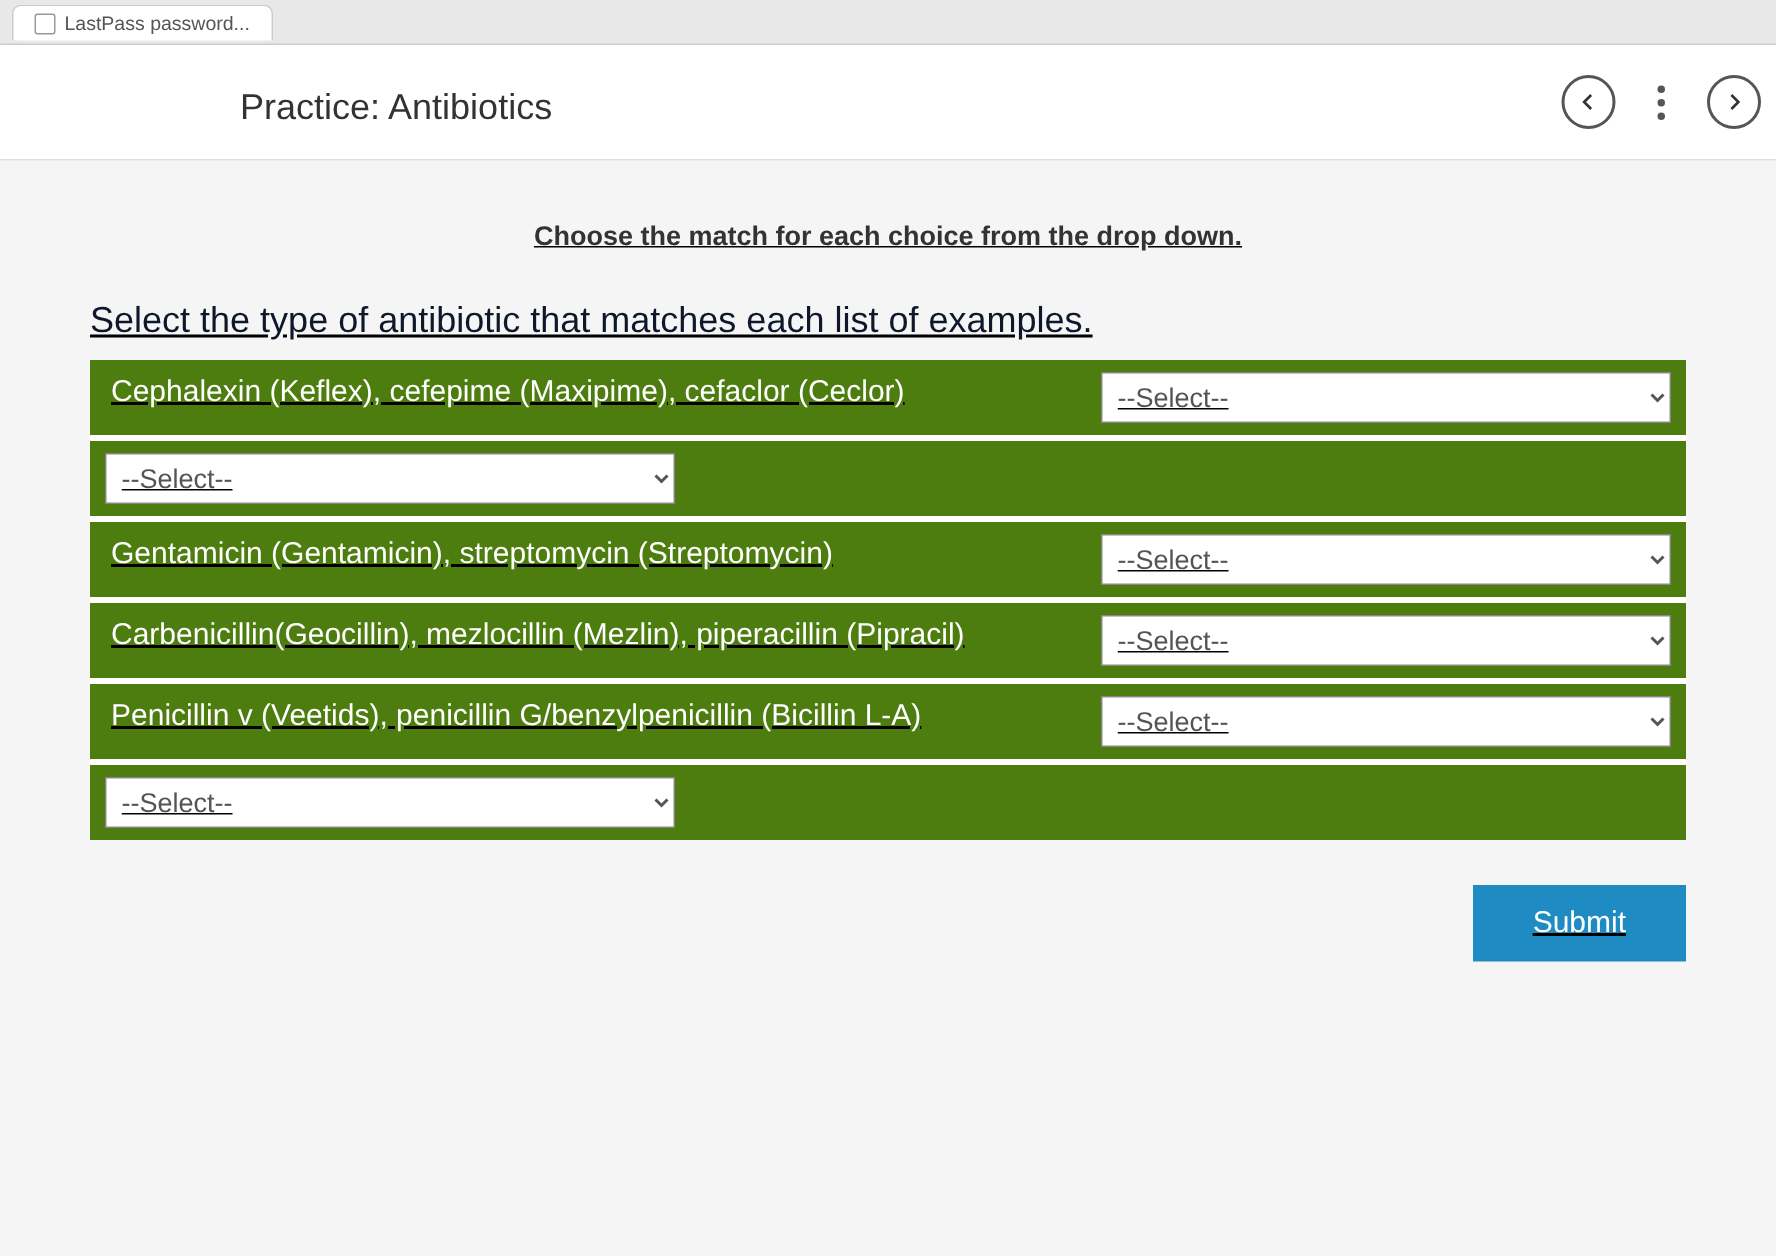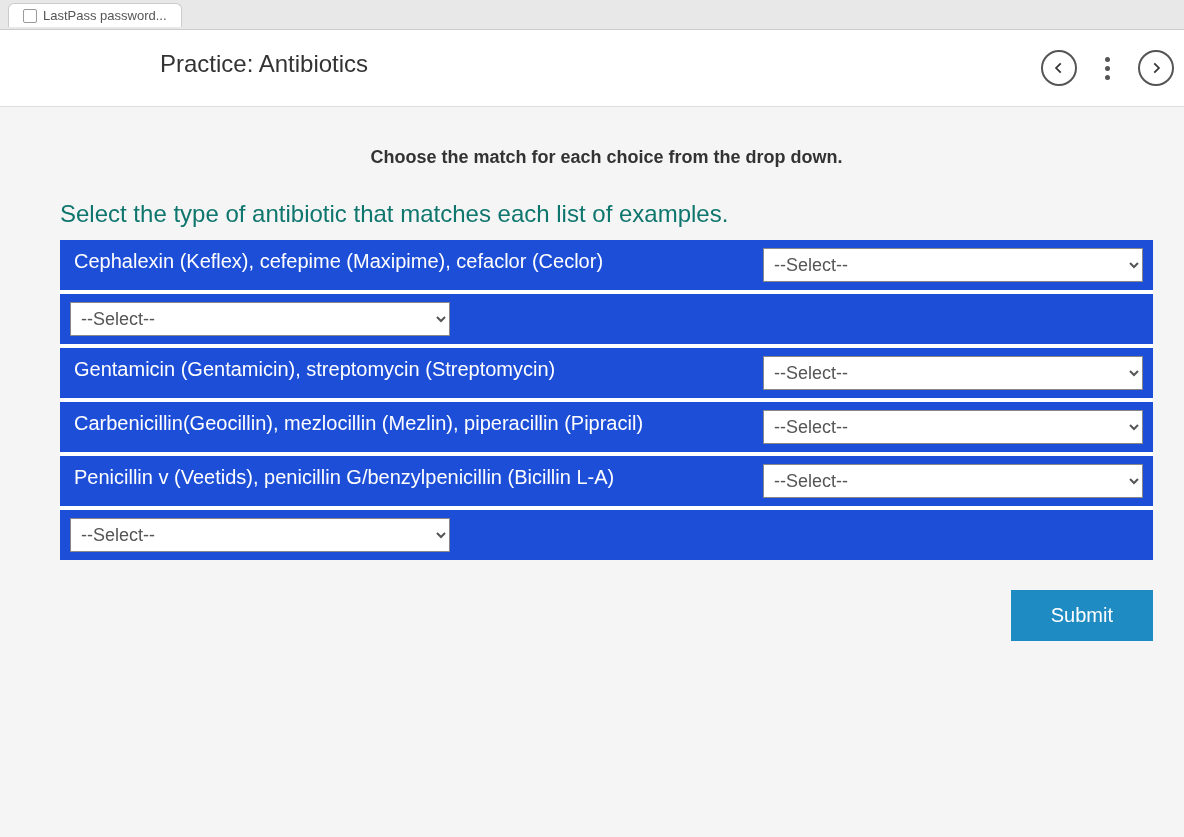--- a/index.html
+++ b/index.html
@@ -31,21 +31,21 @@
   gap: 6px;
 }
 .tab-icon {
   width: 14px; height: 14px;
   border: 1px solid #999;
   border-radius: 2px;
 }
 .header-bar {
   background: #fff;
   display: flex;
-  align-items: flex-start;
+  align-items: flex-end;
   justify-content: space-between;
   padding: 20px 30px 20px 160px;
   border-bottom: 1px solid #ddd;
 }
 .page-title {
   font-size: 24px;
   color: #333;
   font-weight: 500;
 }
 .header-actions {
@@ -70,44 +70,45 @@
   gap: 4px;
   cursor: pointer;
   padding: 4px;
 }
 .dots-btn span {
   width: 5px; height: 5px;
   background: #555;
   border-radius: 50%;
 }
 .content {
-  padding: 40px 31px 20px 60px;
+  padding: 40px 60px 20px 60px;
+  text-decoration: underline;
 }
 .instruction {
   text-align: center;
   font-size: 18px;
   font-weight: 700;
   color: #333;
   margin-bottom: 32px;
 }
 .prompt {
   font-size: 24px;
-  color: #0f766e;
+  color: #0f172a;
   margin-bottom: 12px;
 }
 .match-table {
   width: 100%;
   border-collapse: separate;
   border-spacing: 0;
   background: #2a9fd6;
 }
 .match-row {
   display: flex;
   border-bottom: 4px solid #fff;
-  background: #1d4ed8;
+  background: #4d7c0f;
 }
 .match-row:last-of-type { border-bottom: none; }
 .match-label {
   flex: 1;
   padding: 10px 14px;
   color: #fff;
   font-size: 20px;
   font-weight: 500;
 }
 .match-select-cell {

